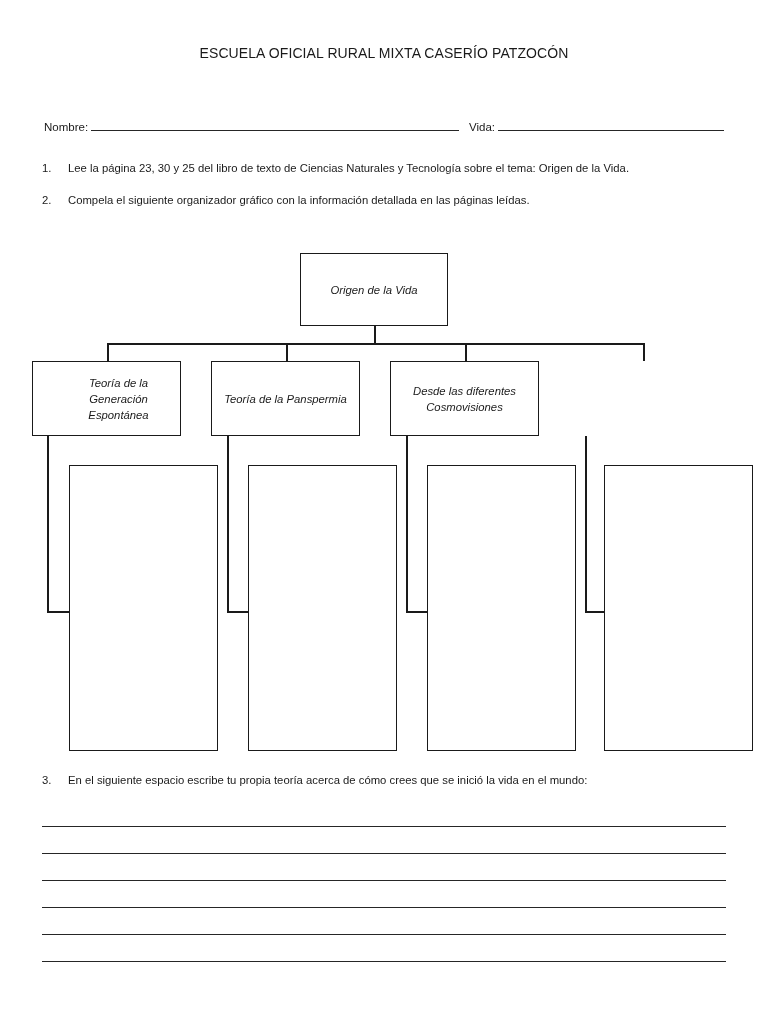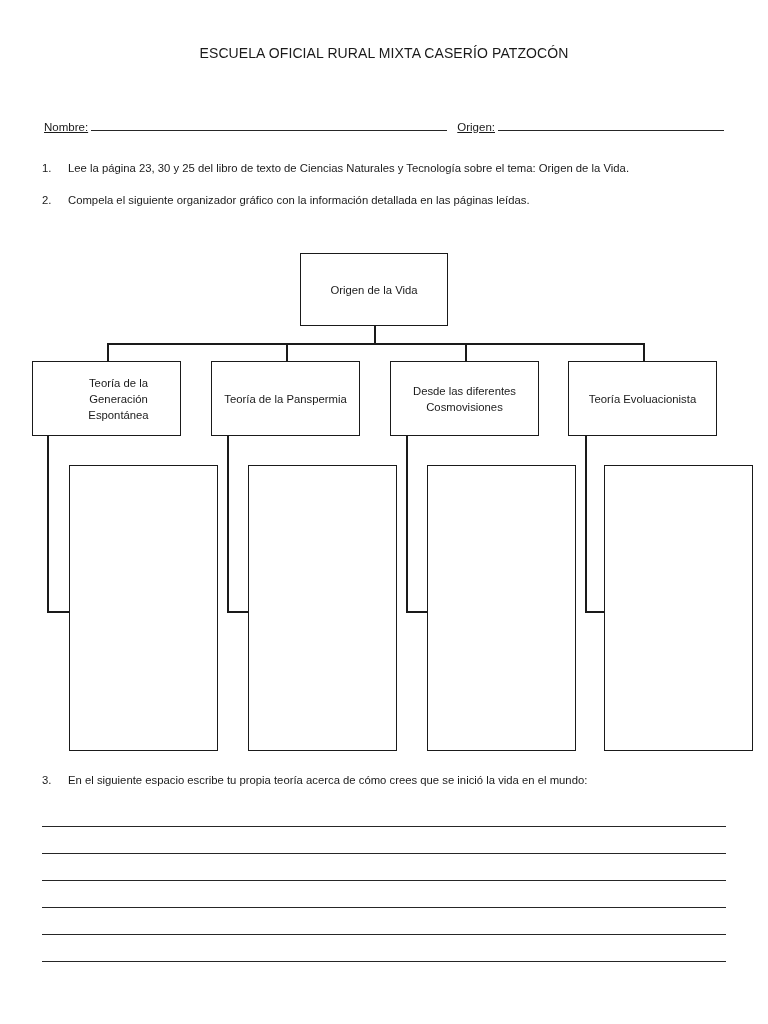--- a/index.html
+++ b/index.html
@@ -39,21 +39,20 @@
   .namerow {
     position: absolute;
     left: 44px;
     top: 120px;
     width: 682px;
     font-size: 11.5px;
     line-height: 15px;
     display: flex;
     align-items: baseline;
     white-space: nowrap;
-    text-decoration: underline;
   }
   .namerow .lbl { flex: 0 0 auto; }
   .namerow .rule {
     flex: 1 1 auto;
     border-bottom: 1px solid #262626;
     margin: 0 2px 3px 3px;
     height: 0;
   }
   .namerow .rule.fecha { flex: 0 0 226px; }
   .namerow .lbl.fecha-lbl { margin-left: 8px; }
@@ -72,20 +71,21 @@
   .instr-3 { left: 42px; top: 772px; }
 
   
   .diagram {
     position: absolute;
     left: 0;
     top: 0;
     width: 768px;
     height: 1024px;
     pointer-events: none;
+    font-style: italic;
   }
   .node {
     position: absolute;
     box-sizing: border-box;
     border: 1.6px solid #1a1a1a;
     background: #ffffff;
     display: flex;
     align-items: center;
     justify-content: center;
     text-align: center;
@@ -125,21 +125,21 @@
 
 <div id="page">
 
   <div class="header">
     <div class="header-line">ESCUELA OFICIAL RURAL MIXTA CASERÍO PATZOCÓN</div>
   </div>
 
   <div class="namerow">
     <span class="lbl">Nombre:</span>
     <span class="rule nombre"></span>
-    <span class="lbl fecha-lbl">Origen:</span>
+    <span class="lbl fecha-lbl">Vida:</span>
     <span class="rule fecha"></span>
   </div>
 
   <div class="instr instr-1">
     <span class="num">1.</span>
     <span>Lee la página 23, 30 y 25 del libro de texto de Ciencias Naturales y Tecnología sobre el tema: Origen de la Vida.</span>
   </div>
 
   <div class="instr instr-2">
     <span class="num">2.</span>
@@ -163,23 +163,20 @@
 
     <div class="node" style="left:32px; top:361px; width:149px; height:75px;padding-left:28px;">
       <span>Teoría de la Generación Espontánea</span>
     </div>
     <div class="node" style="left:390px; top:361px; width:149px; height:75px;">
       <span>Desde las diferentes Cosmovisiones</span>
     </div>
     <div class="node" style="left:211px; top:361px; width:149px; height:75px;">
       <span>Teoría de la Panspermia</span>
     </div>
-    <div class="node" style="left:568px; top:361px; width:149px; height:75px;">
-      <span>Teoría Evoluacionista</span>
-    </div>
 
     <div class="conn v" style="left:47px; top:436px; height:177px;"></div>
     <div class="conn h" style="left:47px; top:611px; width:24px;"></div>
 
     <div class="conn v" style="left:227px; top:436px; height:177px;"></div>
     <div class="conn h" style="left:227px; top:611px; width:24px;"></div>
 
     <div class="conn v" style="left:406px; top:436px; height:177px;"></div>
     <div class="conn h" style="left:406px; top:611px; width:24px;"></div>
 

